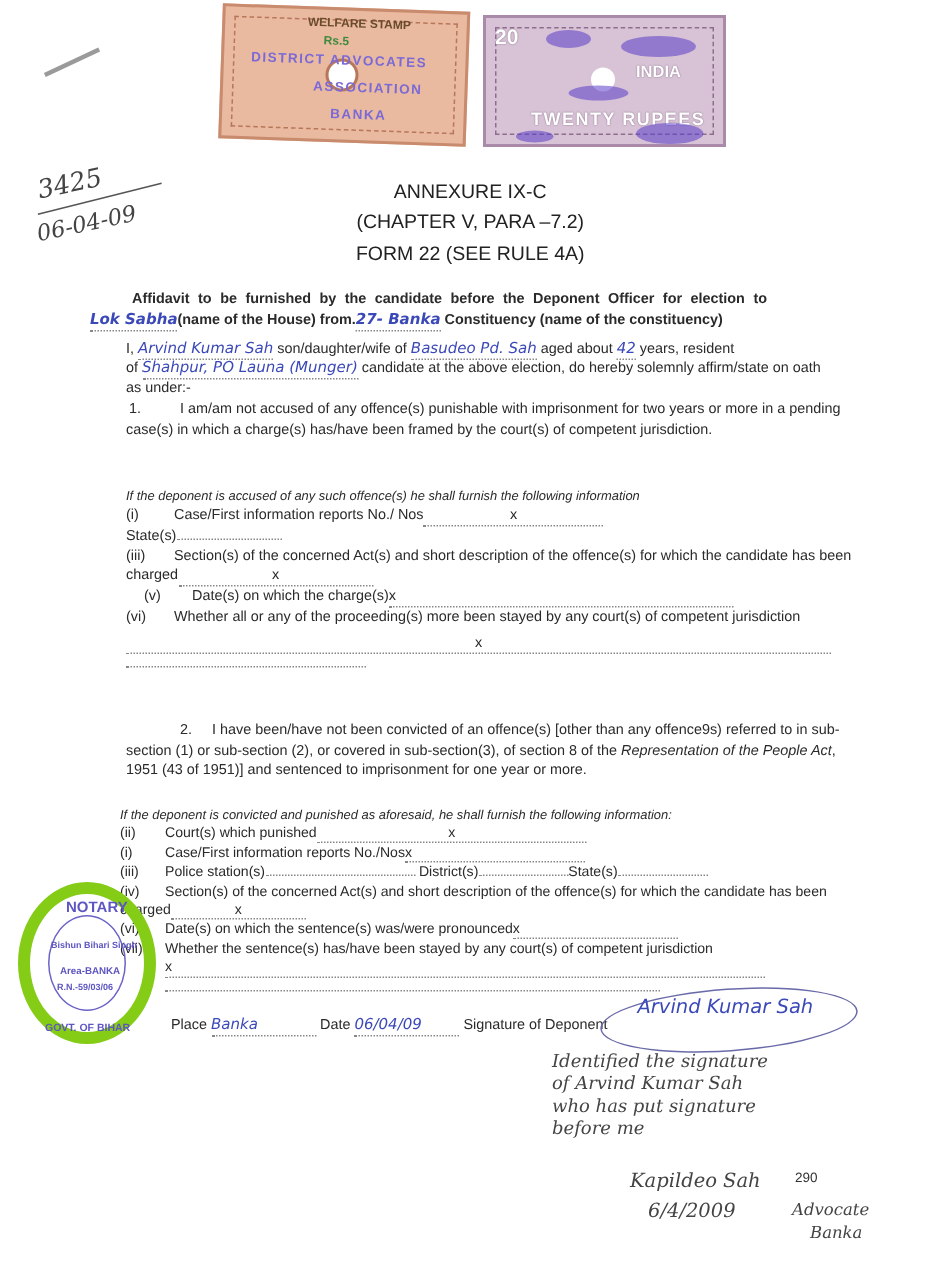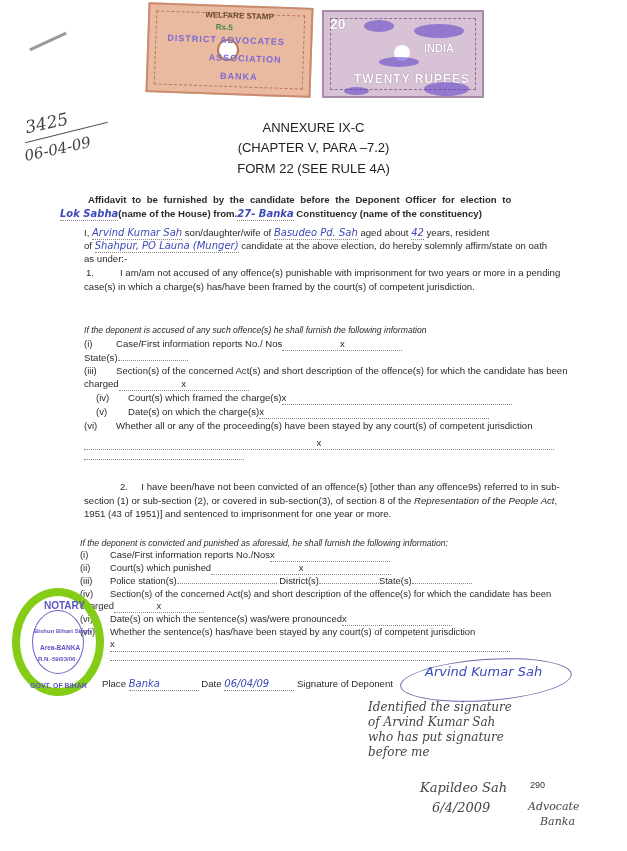--- a/index.html
+++ b/index.html
@@ -89,42 +89,41 @@
 <div class="abs b" style="left:84px;top:252px;">as under:-</div>
 
 <div class="abs b" style="left:86px;top:266px;">1.</div>
 <div class="abs b" style="left:84px;top:266px;width:484px;text-indent:36px;line-height:14px;">I am/am not accused of any offence(s) punishable with imprisonment for two years or more in a pending case(s) in which a charge(s) has/have been framed by the court(s) of competent jurisdiction.</div>
 
 <div class="abs it" style="left:84px;top:325px;">If the deponent is accused of any such offence(s) he shall furnish the following information</div>
 <div class="abs b" style="left:84px;top:337px;width:490px;">
   <div><span style="display:inline-block;width:32px;">(i)</span><span>Case/First information reports No./ Nos</span><span class="dots" style="width:120px;text-align:center;">x</span></div>
   <div><span>State(s)</span><span class="dots" style="width:70px;"></span></div>
   <div><span style="display:inline-block;width:32px;">(iii)</span><span>Section(s) of the concerned Act(s) and short description of the offence(s) for which the candidate has been charged</span><span class="dots" style="width:130px;text-align:center;">x</span></div>
-  <div style="padding-left:12px;"><span style="display:inline-block;width:32px;">(iv)</span><span>Court(s) which framed the charge(s)</span><span class="dots" style="width:230px;">x</span></div>
   <div style="padding-left:12px;"><span style="display:inline-block;width:32px;">(v)</span><span>Date(s) on which the charge(s)</span><span class="dots" style="width:230px;">x</span></div>
-  <div><span style="display:inline-block;width:32px;">(vi)</span><span>Whether all or any of the proceeding(s) have been stayed by any court(s) of competent jurisdiction</span></div>
+  <div><span style="display:inline-block;width:32px;">(vi)</span><span>Whether all or any of the proceeding(s) more been stayed by any court(s) of competent jurisdiction</span></div>
   <div style="margin-top:4px;"><span class="dots" style="width:470px;text-align:center;">x</span></div>
   <div><span class="dots" style="width:160px;"></span></div>
 </div>
 
 <div class="abs b" style="left:84px;top:480px;width:484px;text-indent:36px;line-height:13.5px;"><span>2.</span>&nbsp;&nbsp;&nbsp;&nbsp;&nbsp;<span>I have been/have not been convicted of an offence(s) [other than any offence9s) referred to in sub-section (1) or sub-section (2), or covered in sub-section(3), of section 8 of the </span><i>Representation of the People Act</i><span>, 1951 (43 of 1951)] and sentenced to imprisonment for one year or more.</span></div>
 
 <div class="abs it" style="left:80px;top:538px;">If the deponent is convicted and punished as aforesaid, he shall furnish the following information:</div>
 <div class="abs b" style="left:80px;top:549px;width:500px;font-size:9.4px;line-height:12.2px;">
+  <div><span style="display:inline-block;width:30px;">(ii)</span><span>Court(s) which punished</span><span class="dots" style="width:180px;text-align:center;">x</span></div>
   <div><span style="display:inline-block;width:30px;">(i)</span><span>Case/First information reports No./Nos</span><span class="dots" style="width:120px;">x</span></div>
-  <div><span style="display:inline-block;width:30px;">(ii)</span><span>Court(s) which punished</span><span class="dots" style="width:180px;text-align:center;">x</span></div>
   <div><span style="display:inline-block;width:30px;">(iii)</span><span>Police station(s)</span><span class="dots" style="width:100px;"></span> <span>District(s)</span><span class="dots" style="width:60px;"></span><span>State(s)</span><span class="dots" style="width:60px;"></span></div>
   <div><span style="display:inline-block;width:30px;">(iv)</span><span>Section(s) of the concerned Act(s) and short description of the offence(s) for which the candidate has been charged</span><span class="dots" style="width:90px;text-align:center;">x</span></div>
   <div><span style="display:inline-block;width:30px;">(vi)</span><span>Date(s) on which the sentence(s) was/were pronounced</span><span class="dots" style="width:110px;">x</span></div>
   <div><span style="display:inline-block;width:30px;">(vii)</span><span>Whether the sentence(s) has/have been stayed by any court(s) of competent jurisdiction</span></div>
   <div style="padding-left:30px;"><span class="dots" style="width:400px;">x</span></div>
   <div style="padding-left:30px;"><span class="dots" style="width:330px;"></span></div>
 </div>
 
-<div class="abs b" style="left:102px;top:677px;width:330px;">
+<div class="abs b" style="left:114px;top:677px;width:330px;">
   <span>Place</span>
   <span class="hw dots" style="width:70px;">Banka</span>
   <span>Date</span>
   <span class="hw dots" style="width:70px;">06/04/09</span>
   <span>Signature of Deponent</span>
 </div>
 <div class="abs oval"></div>
 <div class="abs hw" style="left:425px;top:664px;font-size:13px;">Arvind Kumar Sah</div>
 
 <div class="abs notary">

